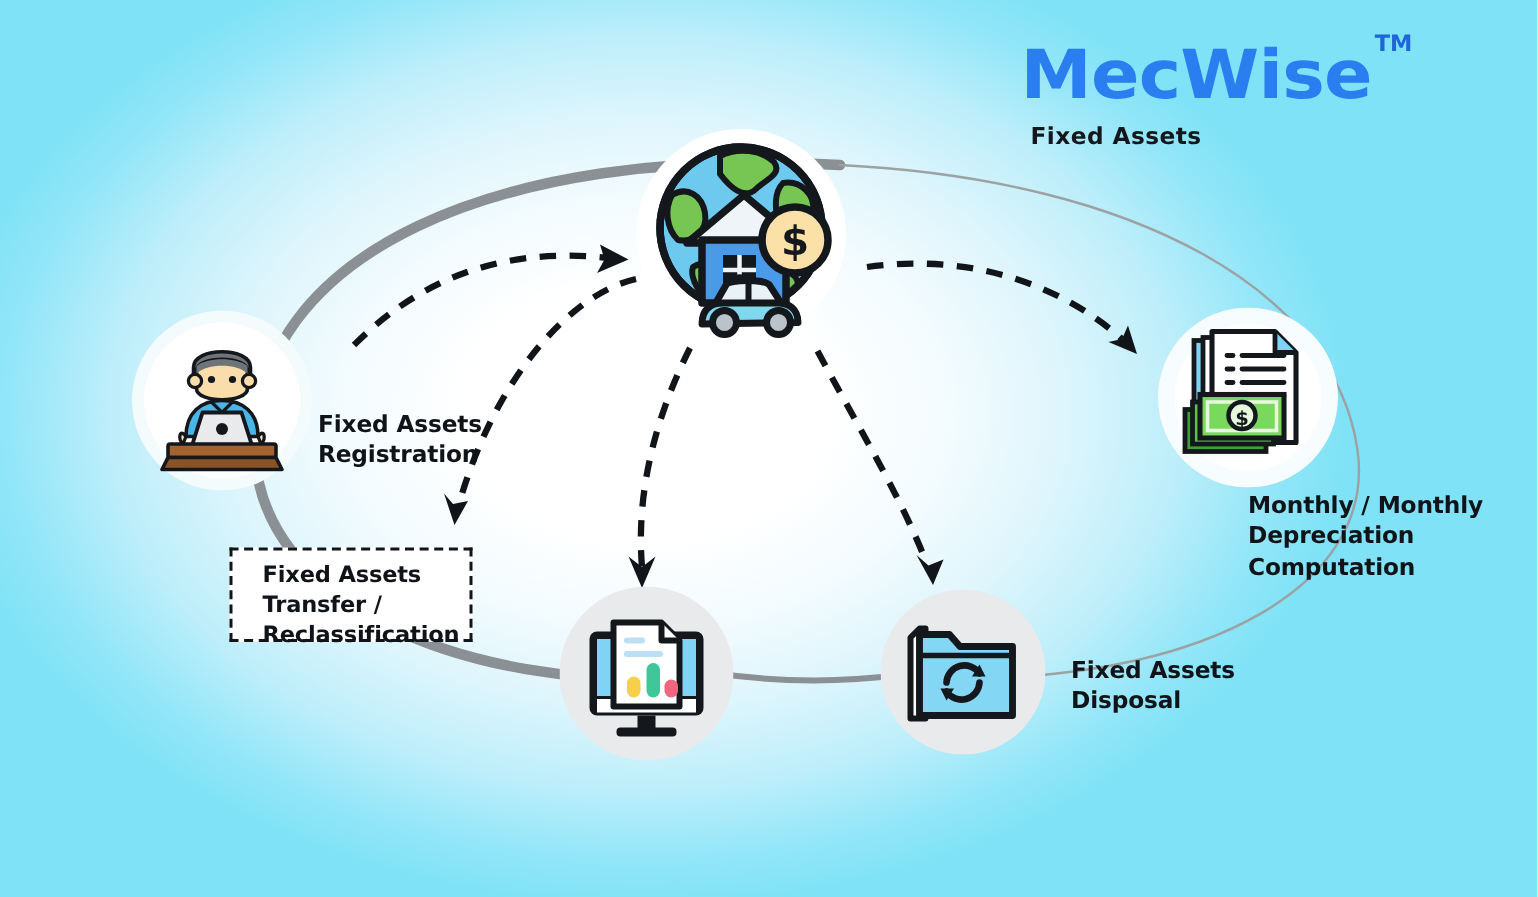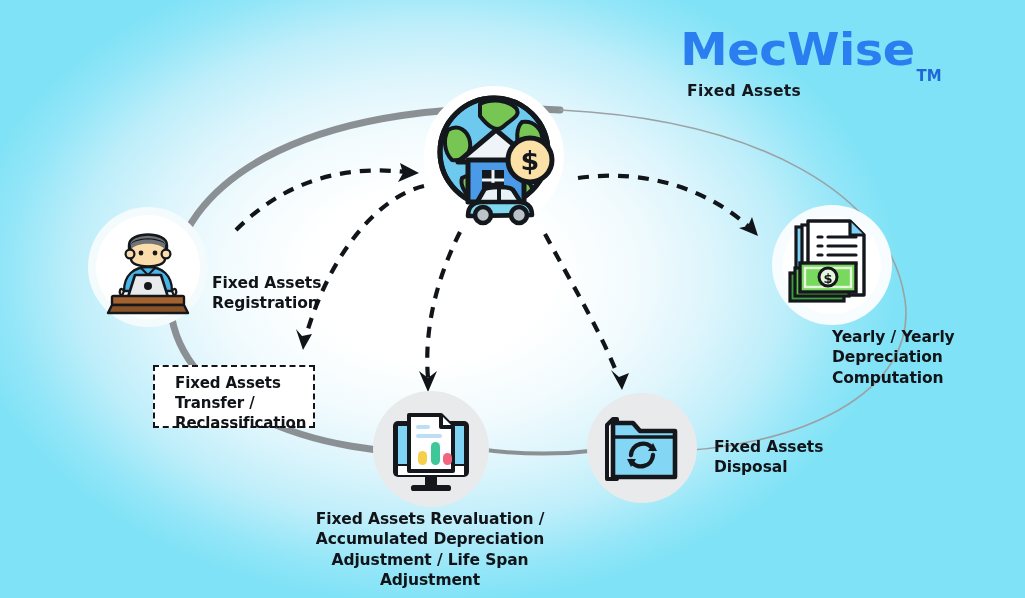--- a/index.html
+++ b/index.html
@@ -49,21 +49,20 @@
   }
   .logo-tm {
     position: absolute;
     top: -4px;
     right: -26px;
     font-size: 15px;
     font-weight: bold;
     letter-spacing: 0;
     color: #1f66d8;
     transform: scaleX(0.94);
-    margin-top: 47px;
   }
   .logo-sub {
     margin-top: 9px;
     font-size: 15.5px;
     font-weight: bold;
     color: #14181d;
     letter-spacing: 0.3px;
   }
 
   
@@ -310,30 +309,27 @@
 
   <div id="box-transfer">
     <div class="boxtext">Fixed Assets
 Transfer /
 Reclassification</div>
   </div>
 
   <div class="label" id="label-registration">Fixed Assets
 Registration</div>
 
-  <div class="label" id="label-depreciation">Yearly / Yearly
+  <div class="label" id="label-depreciation">Monthly / Monthly
 Depreciation
 Computation</div>
 
   <div class="label" id="label-disposal">Fixed Assets
 Disposal</div>
 
-  <div class="label" id="label-revaluation">Fixed Assets Revaluation /
-Accumulated Depreciation
-Adjustment / Life Span Adjustment</div>
 
   <div id="logo-block">
     <div class="logo-word">
       <span>MecWise</span>
       <span class="logo-tm">TM</span>
     </div>
     <div class="logo-sub">Fixed Assets</div>
   </div>
 
 </div>

